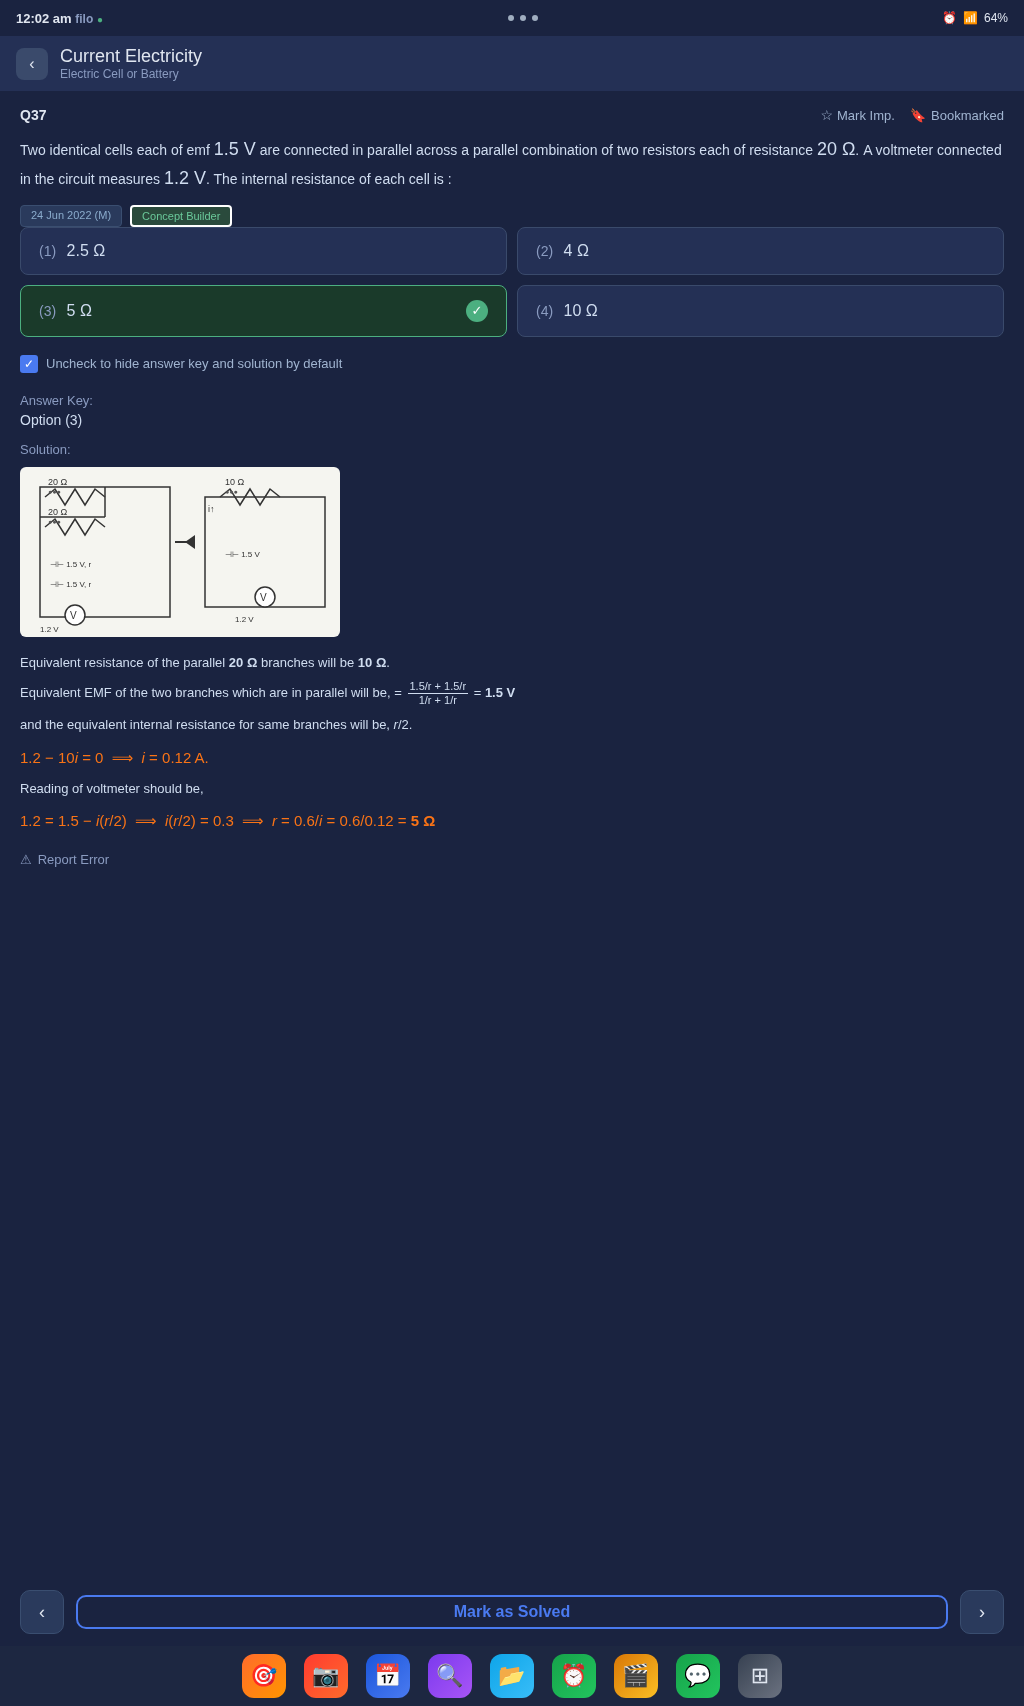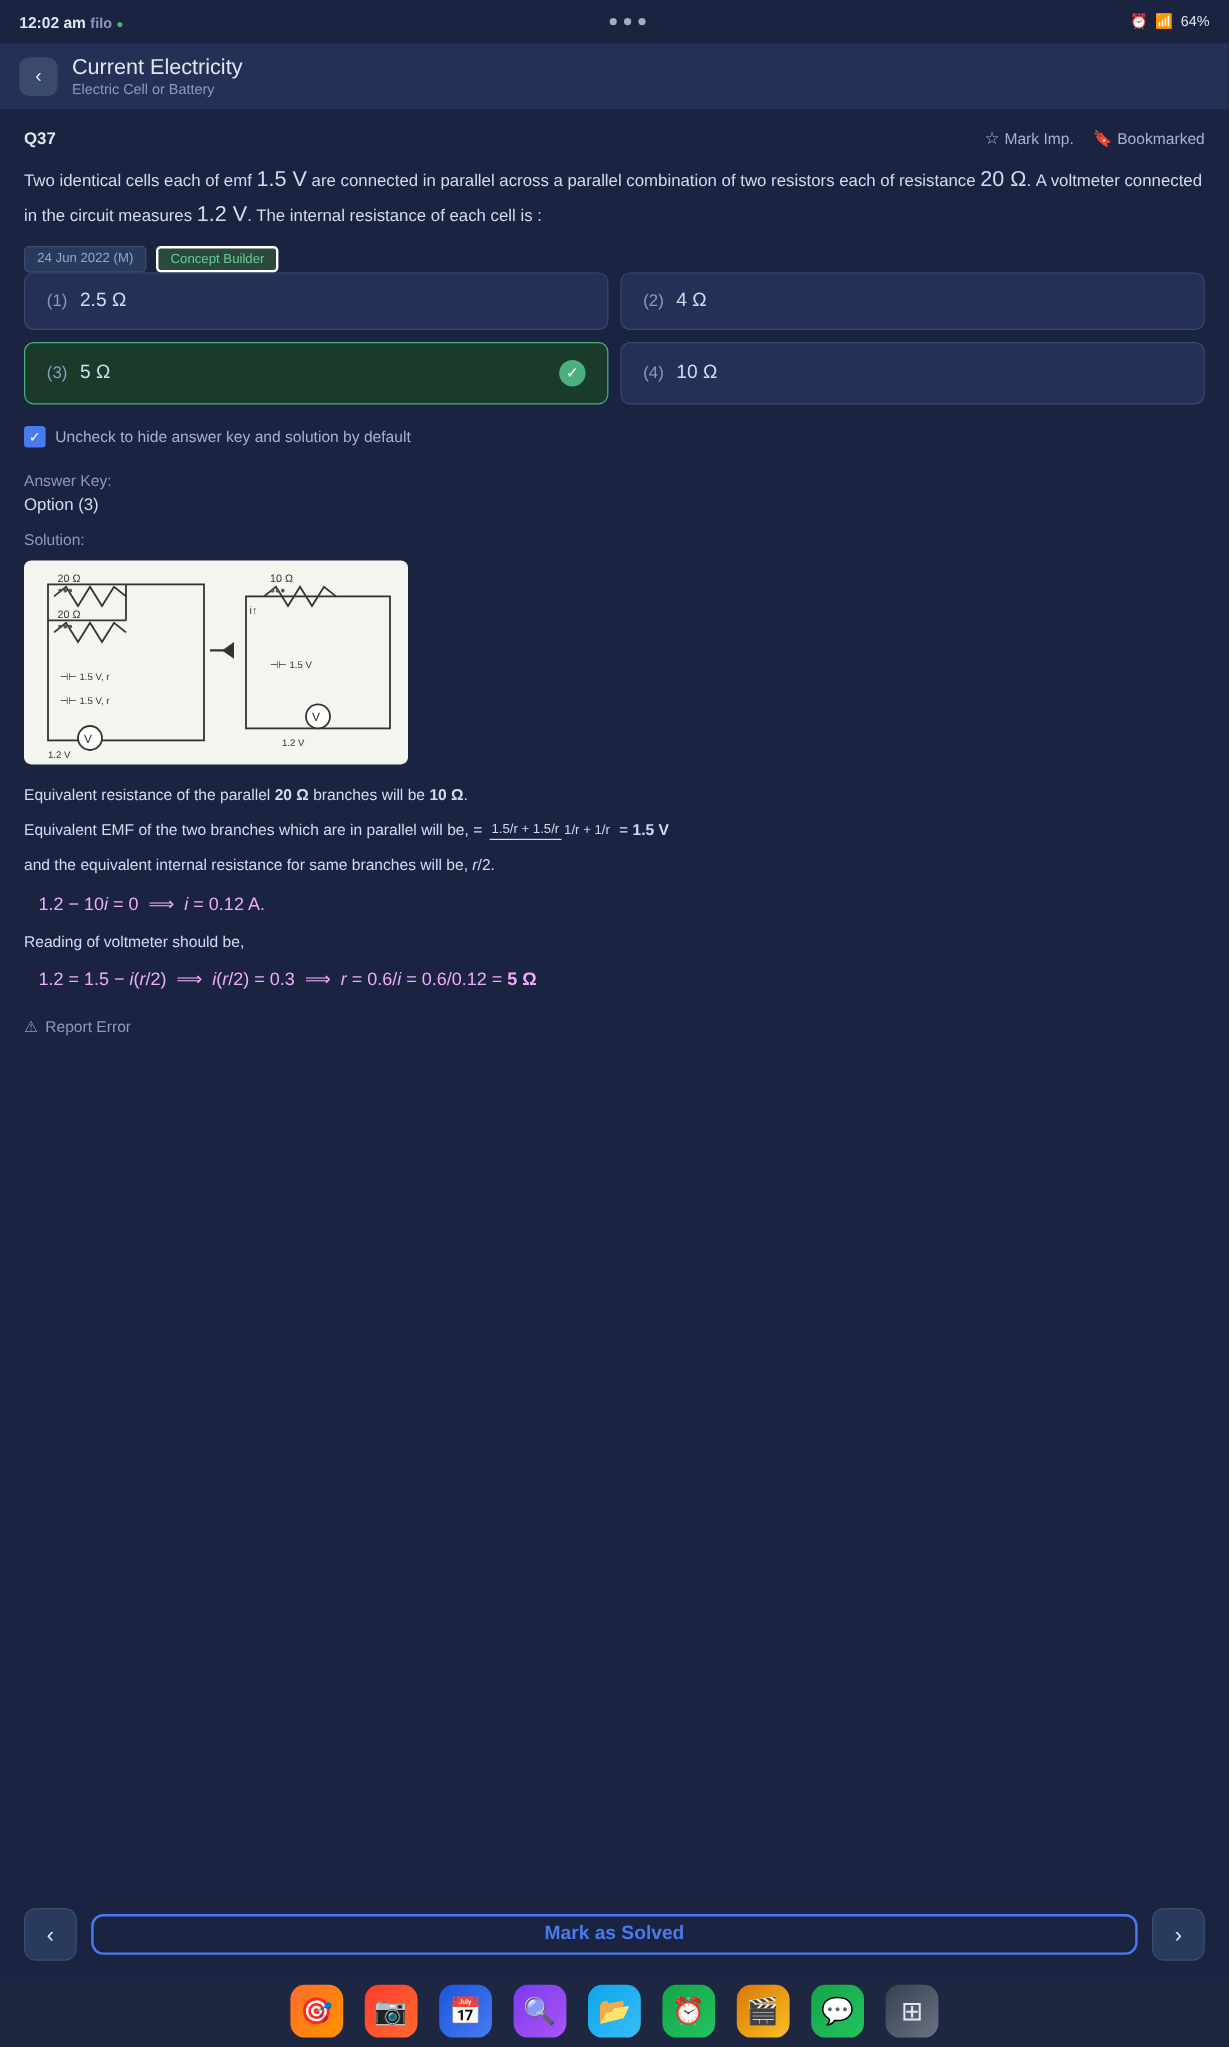--- a/index.html
+++ b/index.html
@@ -248,22 +248,22 @@
     
     .solution-text {
       font-size: 13px;
       line-height: 1.8;
       color: #d0ddf0;
       margin-bottom: 6px;
     }
     .solution-formula {
       font-size: 15px;
       line-height: 2;
-      color: #f0abfc;
-      margin: 4px 12px;
+      color: #f97316;
+      margin: 4px 0;
     }
 
     
     .report-error {
       display: flex;
       align-items: center;
       gap: 6px;
       color: #8a9bc0;
       font-size: 13px;
       margin-top: 16px;
@@ -340,21 +340,21 @@
     .dock-icon.blue-dark { background: linear-gradient(135deg, #1a56db, #4a7af0); }
     .dock-icon.purple { background: linear-gradient(135deg, #7c3aed, #a855f7); }
     .dock-icon.blue-light { background: linear-gradient(135deg, #0ea5e9, #38bdf8); }
     .dock-icon.green { background: linear-gradient(135deg, #16a34a, #22c55e); }
     .dock-icon.yellow { background: linear-gradient(135deg, #d97706, #fbbf24); }
     .dock-icon.whatsapp { background: linear-gradient(135deg, #16a34a, #22c55e); }
     .dock-icon.grid { background: linear-gradient(135deg, #374151, #6b7280); }
 
     .fraction {
       display: inline-flex;
-      flex-direction: row;
+      flex-direction: column;
       align-items: center;
       vertical-align: middle;
       margin: 0 2px;
       font-size: 11px;
     }
     .fraction .num { border-bottom: 1px solid currentColor; padding: 0 2px; line-height: 1.2; }
     .fraction .den { padding: 0 2px; line-height: 1.2; }
   </style>
 </head>
 <body>

